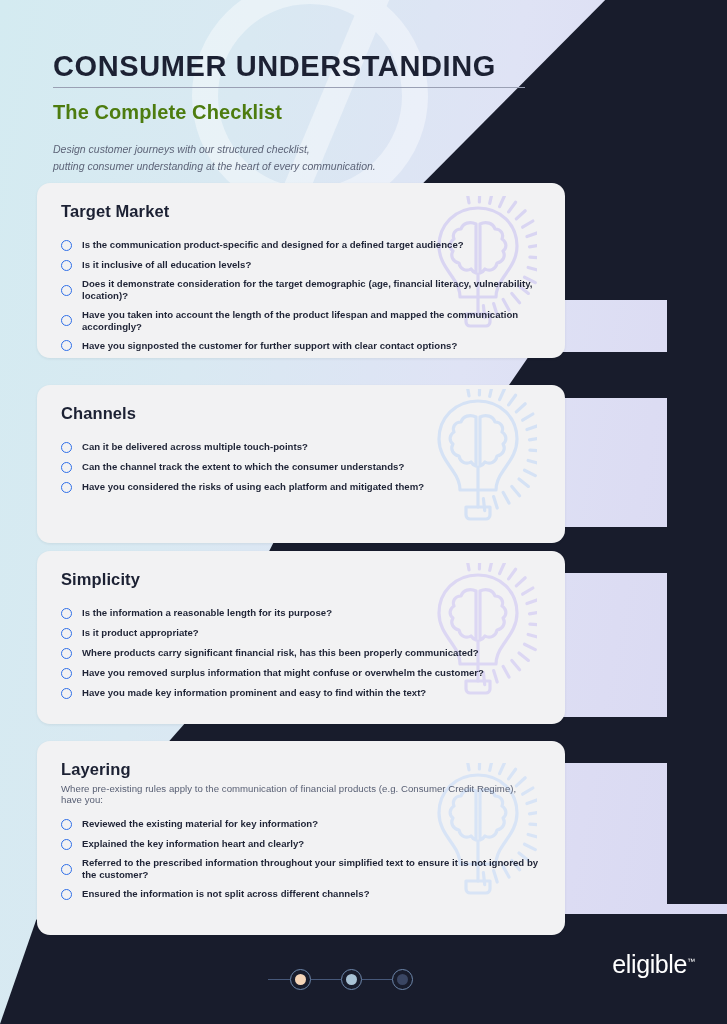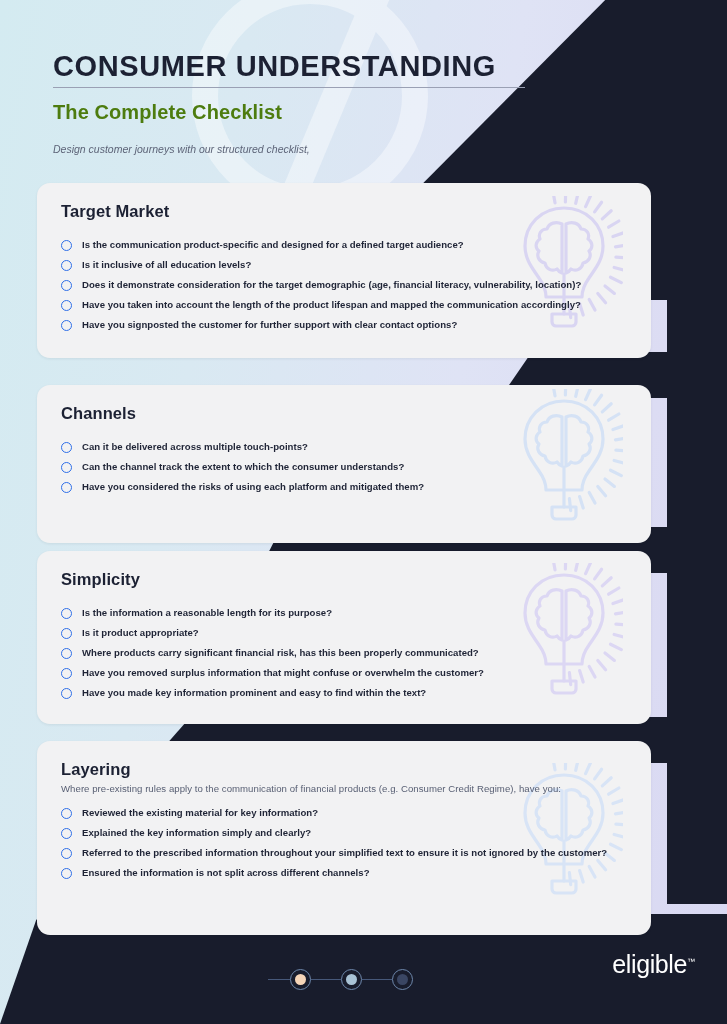--- a/index.html
+++ b/index.html
@@ -107,21 +107,21 @@
     font-size: 10.5px;
     font-style: italic;
     color: #5d6478;
     line-height: 1.62;
   }
 
   
   .card {
     position: absolute;
     left: 37px;
-    width: 614px;
+    width: 528px;
     background: #f2f2f3;
     border-radius: 13px;
     overflow: hidden;
     box-shadow: 0 1px 3px rgba(20,24,40,.07);
   }
 
   .card-inner { position: relative; z-index: 2; padding: 19px 26px 20px 24px; }
 
   .card-title {
     font-size: 16.5px;
@@ -222,20 +222,21 @@
   <div class="wedge wedge-2"></div>
   <div class="wedge wedge-3"></div>
   <div class="bg-dark-bottom"></div>
 
   <div class="header">
     <div class="main-title">CONSUMER UNDERSTANDING</div>
     <div class="title-rule"></div>
     <div class="sub-title">The Complete Checklist</div>
     <div class="intro">
       <div>Design customer journeys with our structured checklist,</div>
+      <div>putting consumer understanding at the heart of every communication.</div>
     </div>
   </div>
 
   <div id="cards">
       <div class="card" style="top: 183px; height: 175px;">
         <svg class="card-bulb" viewBox="0 0 118 150">
     <g fill="none" stroke="#d9d5f2" stroke-width="3.2" stroke-linecap="round" stroke-linejoin="round">
       <line x1="50.0" y1="6.8" x2="47.9" y2="-5.0"></line>
             <line x1="60.4" y1="6.0" x2="60.7" y2="-6.0"></line>
             <line x1="70.7" y1="7.3" x2="73.4" y2="-4.4"></line>
@@ -417,21 +418,21 @@
     <div class="card-inner">
       <div class="card-title tight">Layering</div>
       <div class="card-note">Where pre-existing rules apply to the communication of financial products (e.g. Consumer Credit Regime), have you:</div>
       <ul class="items">
     <li class="item">
       <span class="ring"></span>
       <span class="item-text">Reviewed the existing material for key information?</span>
     </li>
     <li class="item">
       <span class="ring"></span>
-      <span class="item-text">Explained the key information simply and clearly?</span>
+      <span class="item-text">Explained the key information heart and clearly?</span>
     </li>
     <li class="item">
       <span class="ring"></span>
       <span class="item-text">Referred to the prescribed information throughout your simplified text to ensure it is not ignored by the customer?</span>
     </li>
     <li class="item">
       <span class="ring"></span>
       <span class="item-text">Ensured the information is not split across different channels?</span>
     </li>
           </ul>

